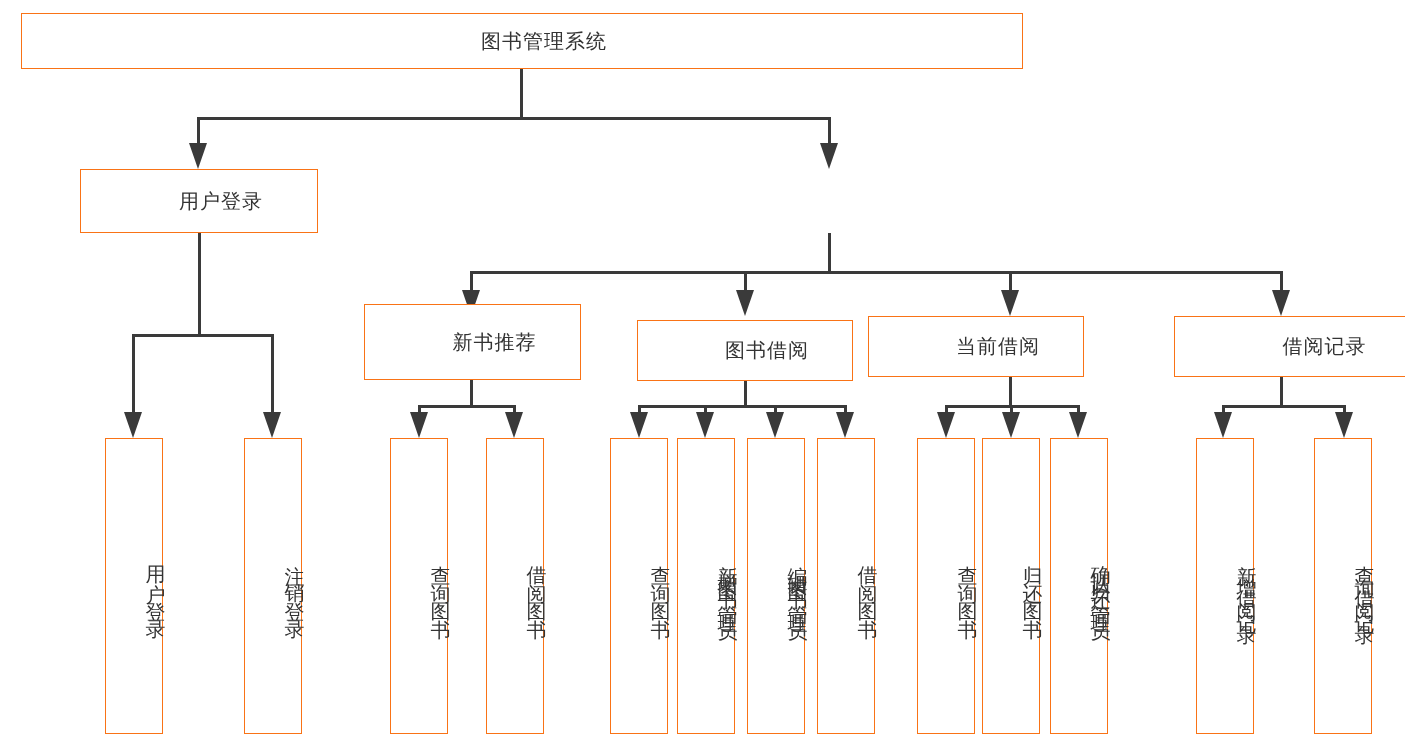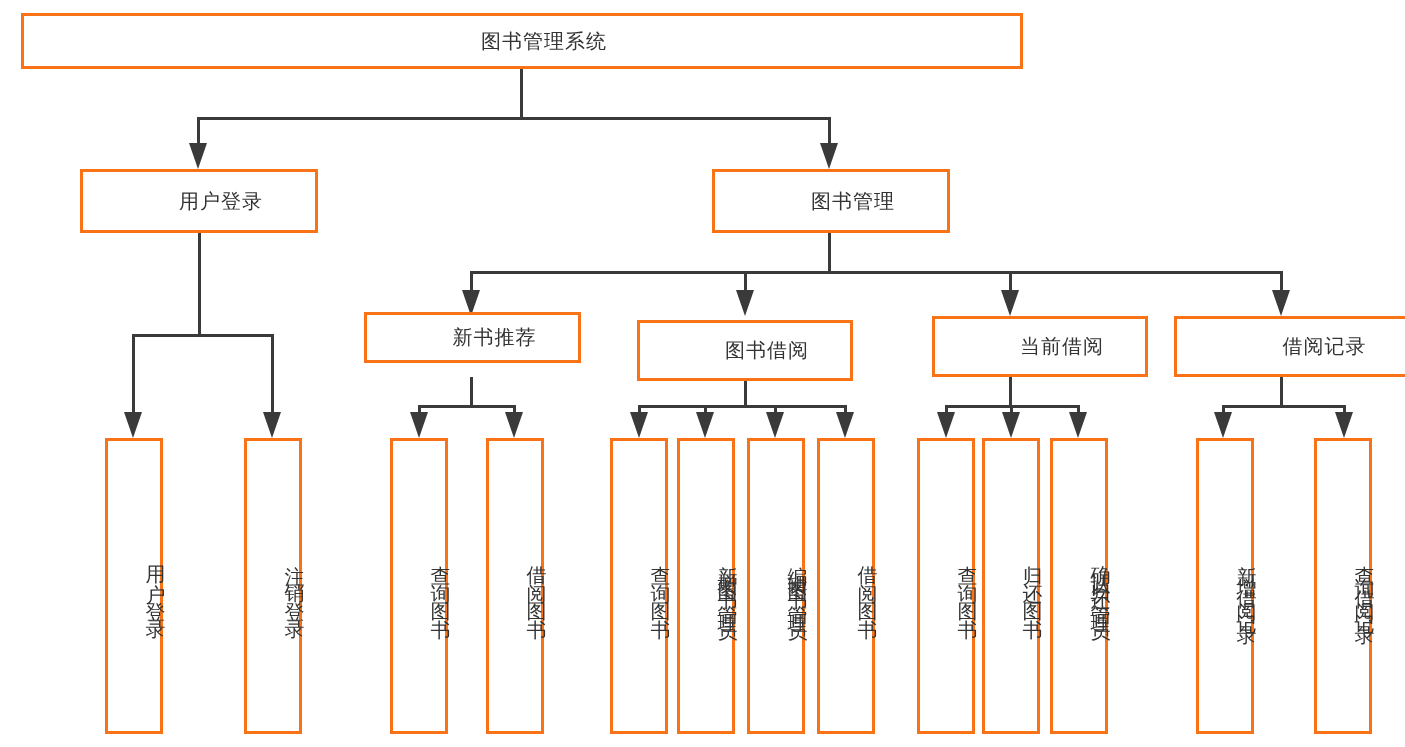--- a/index.html
+++ b/index.html
@@ -1,21 +1,21 @@
 <!DOCTYPE html>
 <html><head>
 <meta charset="utf-8">
 <style>
   html,body{margin:0;padding:0;background:#ffffff;}
   .canvas{
     position:relative;width:1405px;height:747px;background:#ffffff;overflow:hidden;
     font-family:"Liberation Sans","DejaVu Sans",sans-serif;
   }
   .box{
-    position:absolute;background:#ffffff;border:3px solid #f97316;box-sizing:border-box;
+    position:absolute;background:#ffffff;border:1px solid #f97316;box-sizing:border-box;
     display:flex;align-items:center;justify-content:center;padding-left:44px;
   }
   .lbl{font-size:20px;color:#333333;letter-spacing:1px;white-space:nowrap;}
   .node-v{width:58px;height:296px;}
   .vlbl{
     writing-mode:vertical-rl;text-orientation:mixed;font-size:20px;color:#333333;line-height:1;
   }
   .ls4 .vlbl{letter-spacing:18px;}
   .ls6 .vlbl{letter-spacing:12px;}
   .ls9 .vlbl{letter-spacing:8px;}
@@ -96,31 +96,28 @@
   <div class="line vline" style="left:1343px;top:405px;height:10px"></div>
   <div class="ahead" style="left:1335px;top:412px"></div>
 
   <div class="box" style="left:21px;top:13px;width:1002px;height:56px">
     <span class="lbl">图书管理系统</span>
   </div>
 
   <div class="box" style="left:80px;top:169px;width:238px;height:64px">
     <span class="lbl">用户登录</span>
   </div>
-  <div class="box" style="left:712px;top:169px;width:238px;height:64px">
-    <span class="lbl">图书管理</span>
-  </div>
 
-  <div class="box" style="left:364px;top:312px;width:217px;height:51px">
+  <div class="box" style="left:364px;top:304px;width:217px;height:76px">
     <span class="lbl">新书推荐</span>
   </div>
   <div class="box" style="left:637px;top:320px;width:216px;height:61px">
     <span class="lbl">图书借阅</span>
   </div>
-  <div class="box" style="left:932px;top:316px;width:216px;height:61px">
+  <div class="box" style="left:868px;top:316px;width:216px;height:61px">
     <span class="lbl">当前借阅</span>
   </div>
   <div class="box" style="left:1174px;top:316px;width:257px;height:61px">
     <span class="lbl">借阅记录</span>
   </div>
 
   <div class="box node-v ls4" style="left:105px;top:438px">
     <span class="vlbl">用户登录</span>
   </div>
   <div class="box node-v ls4" style="left:244px;top:438px">

